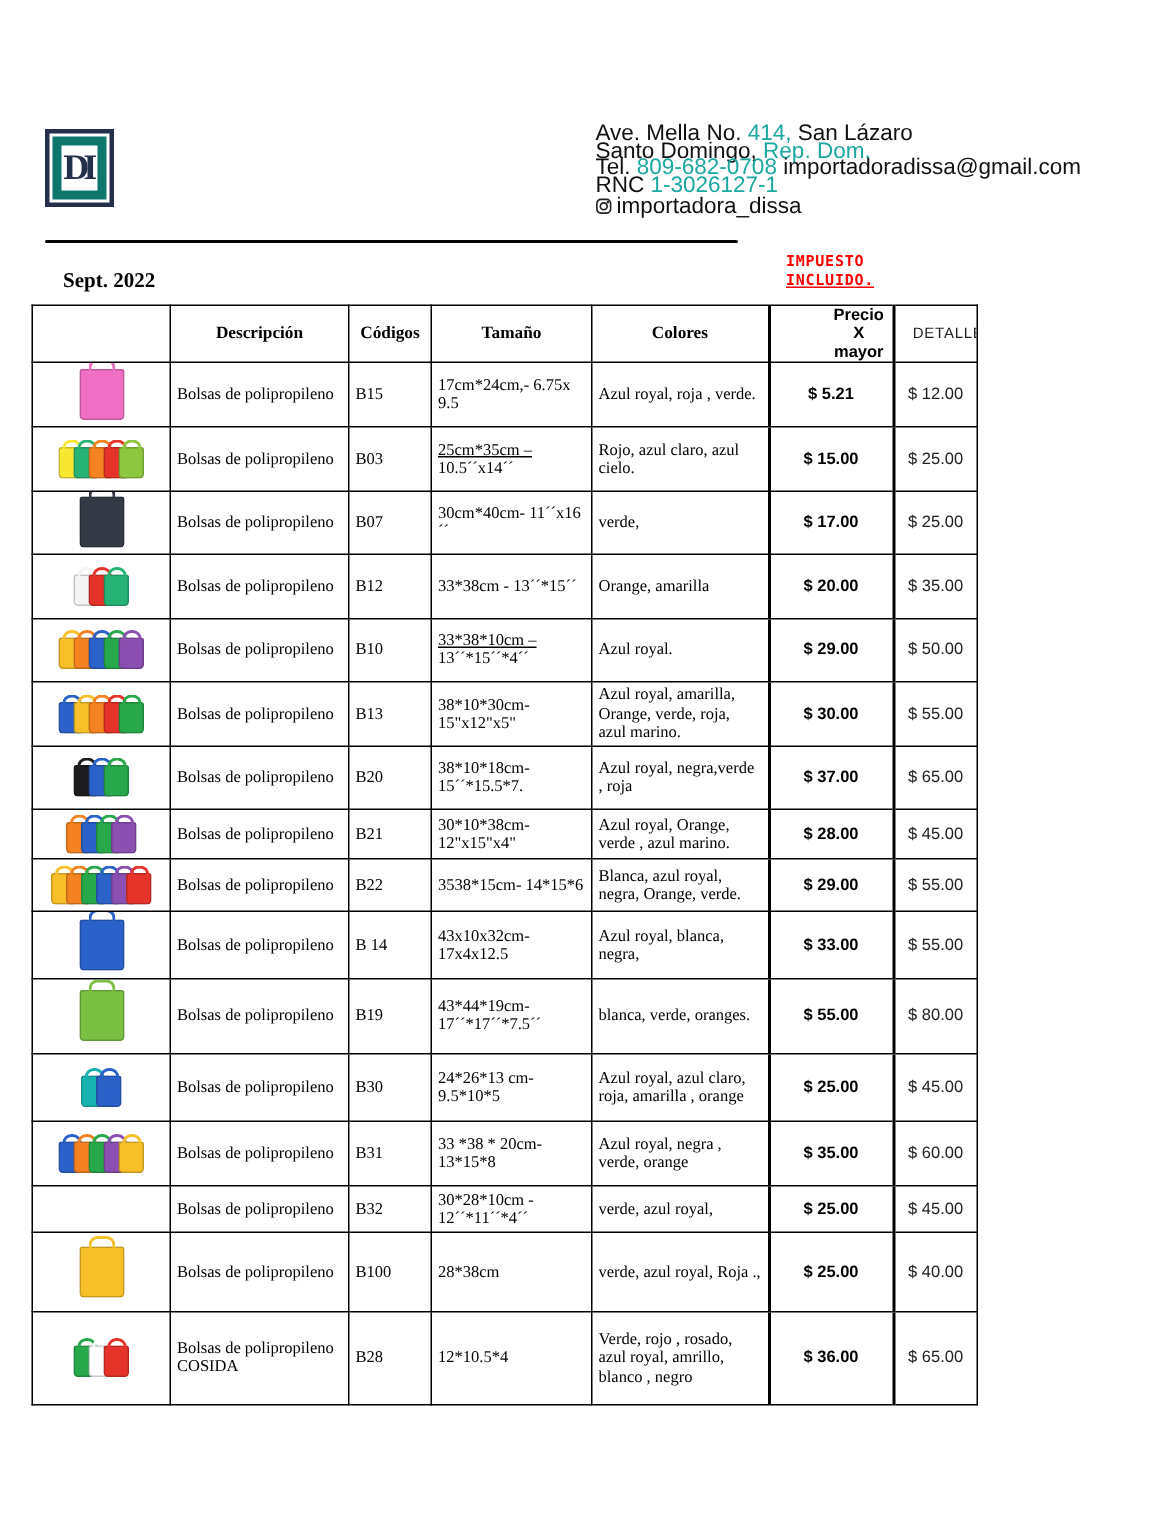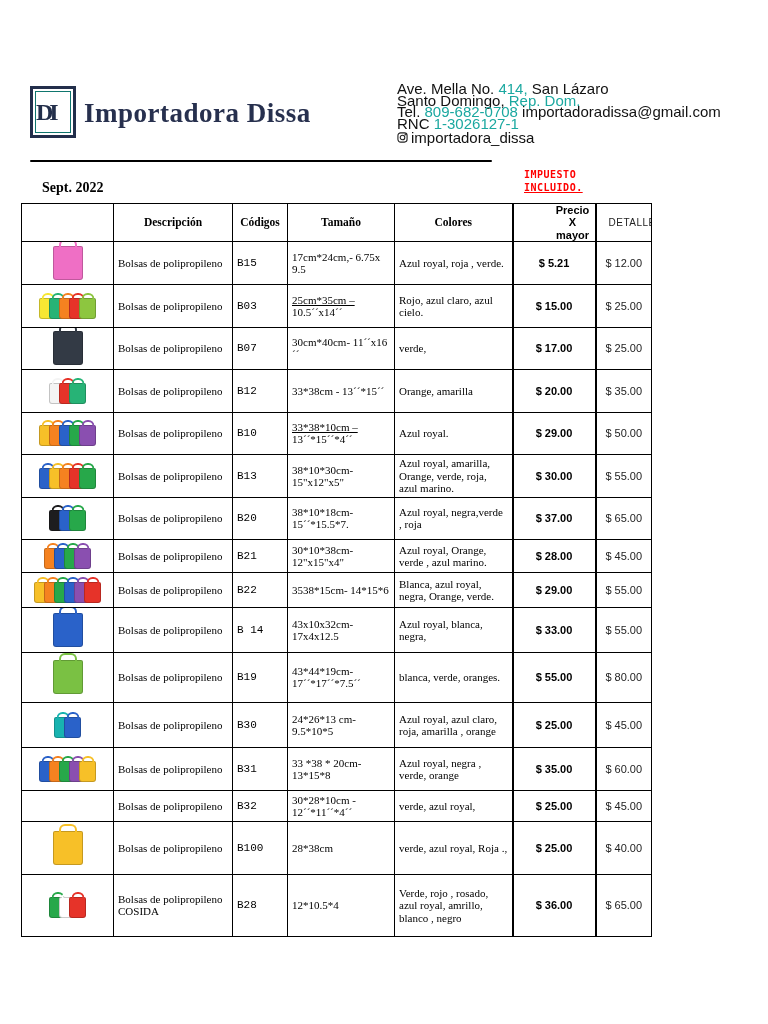--- a/index.html
+++ b/index.html
@@ -10,22 +10,22 @@
     color:#000;
   }
   .page { position:relative; width:768px; height:1024px; background:#fff; overflow:hidden; }
 
   
   .logo-box {
     position:absolute; left:30px; top:86px; width:46px; height:52px;
     border:3px solid #232f4b; display:flex; align-items:center; justify-content:center;
   }
   .logo-inner {
-    width:36px; height:42px; border:1px solid #0f766e;
-    display:flex; align-items:center; justify-content:flex-start;
+    width:36px; height:42px; border:6px solid #0f766e;
+    display:flex; align-items:center; justify-content:center;
   }
   .logo-text {
     font-family:"Liberation Serif", serif; font-weight:bold; font-size:24px;
     color:#232f4b; letter-spacing:-4px; padding-right:3px;
   }
   .company-name {
     position:absolute; left:84px; top:98px;
     font-family:"Liberation Serif", serif; font-weight:bold; font-size:27px;
     color:#27304e; letter-spacing:0.5px;
   }
@@ -55,21 +55,21 @@
   }
   .catalog th, .catalog td {
     border:1px solid #000; padding:1px 4px; vertical-align:middle;
     font-size:11px; line-height:1.12; overflow:hidden; text-align:left;
   }
   .catalog thead th { height:16px; font-weight:bold; font-size:11.5px; text-align:center; padding:0 3px; }
   .catalog thead th.c-colors { text-align:center;margin-left:16px; }
   .catalog thead th.c-price { font-family:"Liberation Sans", sans-serif; font-size:11px;padding-left:40px; }
   .catalog thead th.c-detail { font-family:"Liberation Sans", sans-serif; font-size:10px; font-weight:normal; letter-spacing:0.5px;padding-left:12px; }
 
-  .c-code  { text-align:left;font-family:Liberation Mono, monospace; }
+  .c-code  { text-align:left; }
   .c-price {
     border-left:2px solid #000 !important; border-right:2px solid #000 !important;
     text-align:center !important; font-family:"Liberation Sans", sans-serif;
     font-weight:bold; font-size:12px;
   }
   .c-detail {
     text-align:center !important; font-family:"Liberation Sans", sans-serif;
     font-size:9.5px; color:#222;
   }
   .c-desc { font-size:11.5px; }
@@ -114,21 +114,20 @@
 </head>
 <body>
 
 <div class="page">
 
   <div class="logo-box">
     <div class="logo-inner">
       <span class="logo-text">DI</span>
     </div>
   </div>
-  <div class="company-name">Importadora Dissa</div>
 
   <div class="contact">
     <div><span>Ave. Mella No. </span><span class="num">414,</span><span> San Lázaro</span></div>
     <div><span>Santo Domingo, </span><span class="num">Rep. Dom.</span></div>
     <div><span>Tel. </span><span class="num">809-682-0708</span><span>  importadoradissa@gmail.com</span></div>
     <div><span>RNC </span><span class="num">1-3026127-1</span></div>
     <div class="insta-row">
       <svg width="11" height="11" viewBox="0 0 24 24" aria-hidden="true">
         <rect x="2" y="2" width="20" height="20" rx="6" fill="none" stroke="#222" stroke-width="2.4"></rect>
         <circle cx="12" cy="12" r="5" fill="none" stroke="#222" stroke-width="2.4"></circle>

